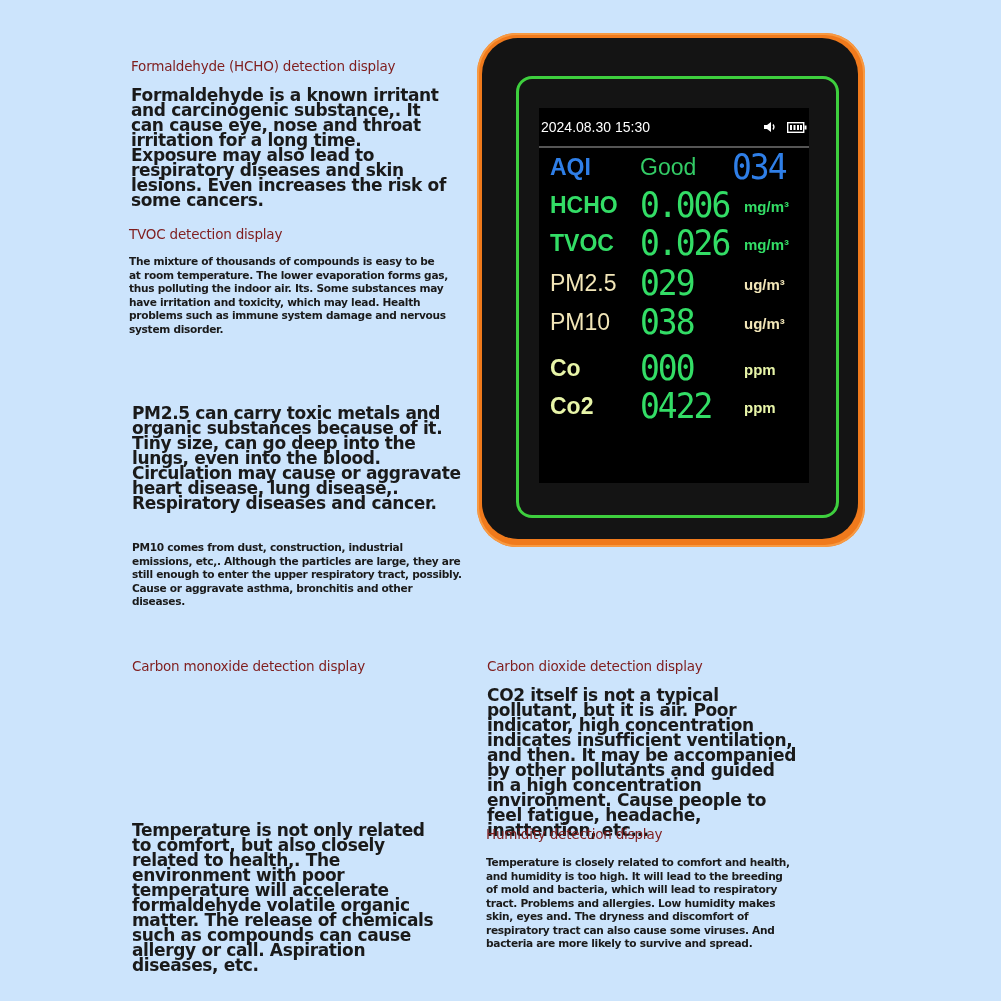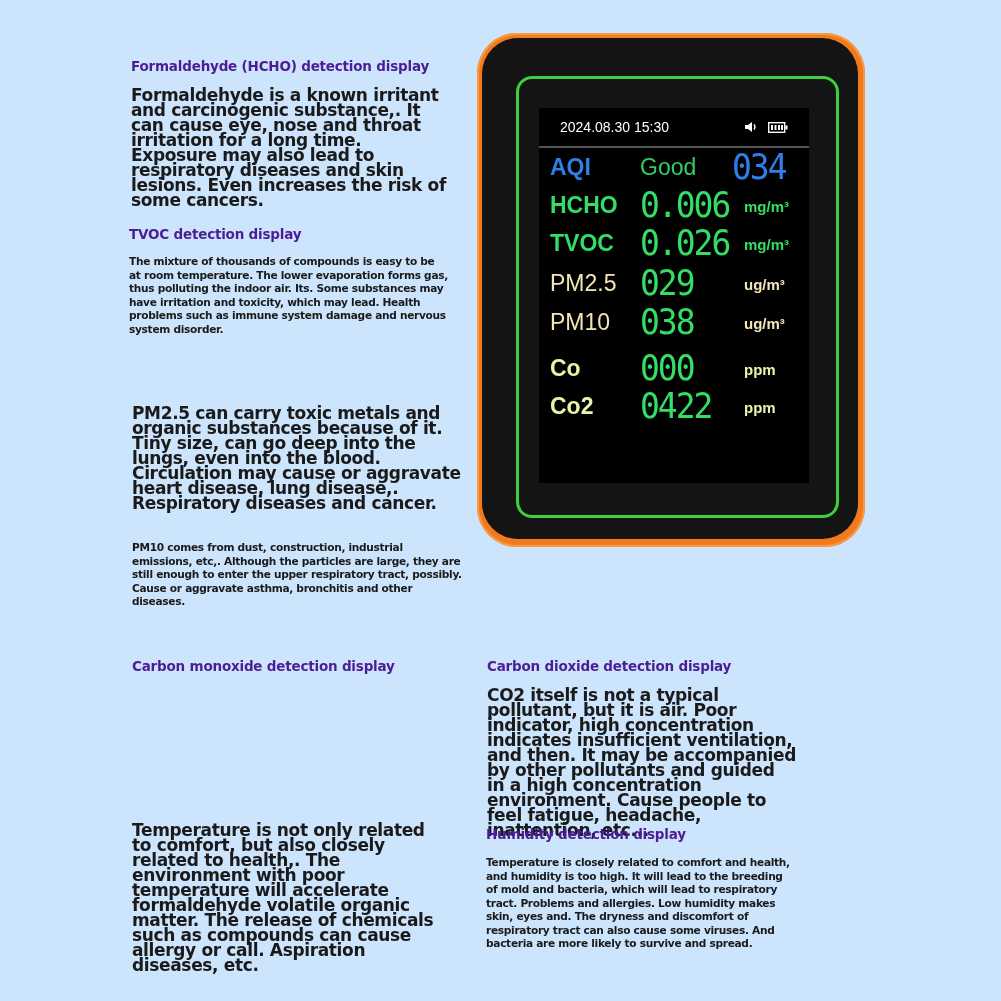--- a/index.html
+++ b/index.html
@@ -6,22 +6,22 @@
     body {
       width: 1001px; height: 1001px;
       background: #cce4fc;
       position: relative;
       overflow: hidden;
       font-family: "DejaVu Sans", sans-serif;
       color: #1a1a1a;
     }
     .section { position: absolute; }
     .section .heading {
-      font-size: 13.5px; font-weight: bold; letter-spacing: -0.2px;
-      color: #4c1d95; line-height: 17px;
+      font-size: 13.5px; font-weight: normal; letter-spacing: -0.2px;
+      color: #7f1d1d; line-height: 17px;
     }
     .section .para {
       font-size: 17px; font-weight: bold; line-height: 15px;
       letter-spacing: -0.35px; color: #1a1a1a; margin-top: 14px;
     }
     .section .para.small { font-size: 10.6px; line-height: 13.5px; letter-spacing: -0.3px; }
 
     
     .device {
       position: absolute; left: 477px; top: 33px; width: 388px; height: 514px;
@@ -35,21 +35,21 @@
     .glow-frame {
       position: absolute; left: 34px; top: 38px; width: 317px; height: 436px;
       border: 3px solid #3ecf3e; border-radius: 16px;
     }
     .screen {
       position: absolute; left: 57px; top: 70px; width: 270px; height: 375px;
       background: #000;
     }
     .statusbar {
       height: 38px; border-bottom: 2px solid #555; display: flex; align-items: center;
-      padding: 0 21px; color: #fff;
+      padding: 0 2px; color: #fff;
     }
     .statusbar .datetime { font-size: 14px; font-family: "Liberation Sans", sans-serif; flex: 1; }
     .statusbar .icons { display: flex; gap: 10px; align-items: center; }
     .row { position: absolute; left: 0; width: 270px; height: 36px; padding-left: 31px; }
     .row .label {
       position: absolute; left: 11px; font-family: "Liberation Sans", sans-serif;
       font-size: 23px; top: 4px;
     }
     .row .value {
       position: absolute; left: 101px; font-family: "DejaVu Sans Mono", monospace;

